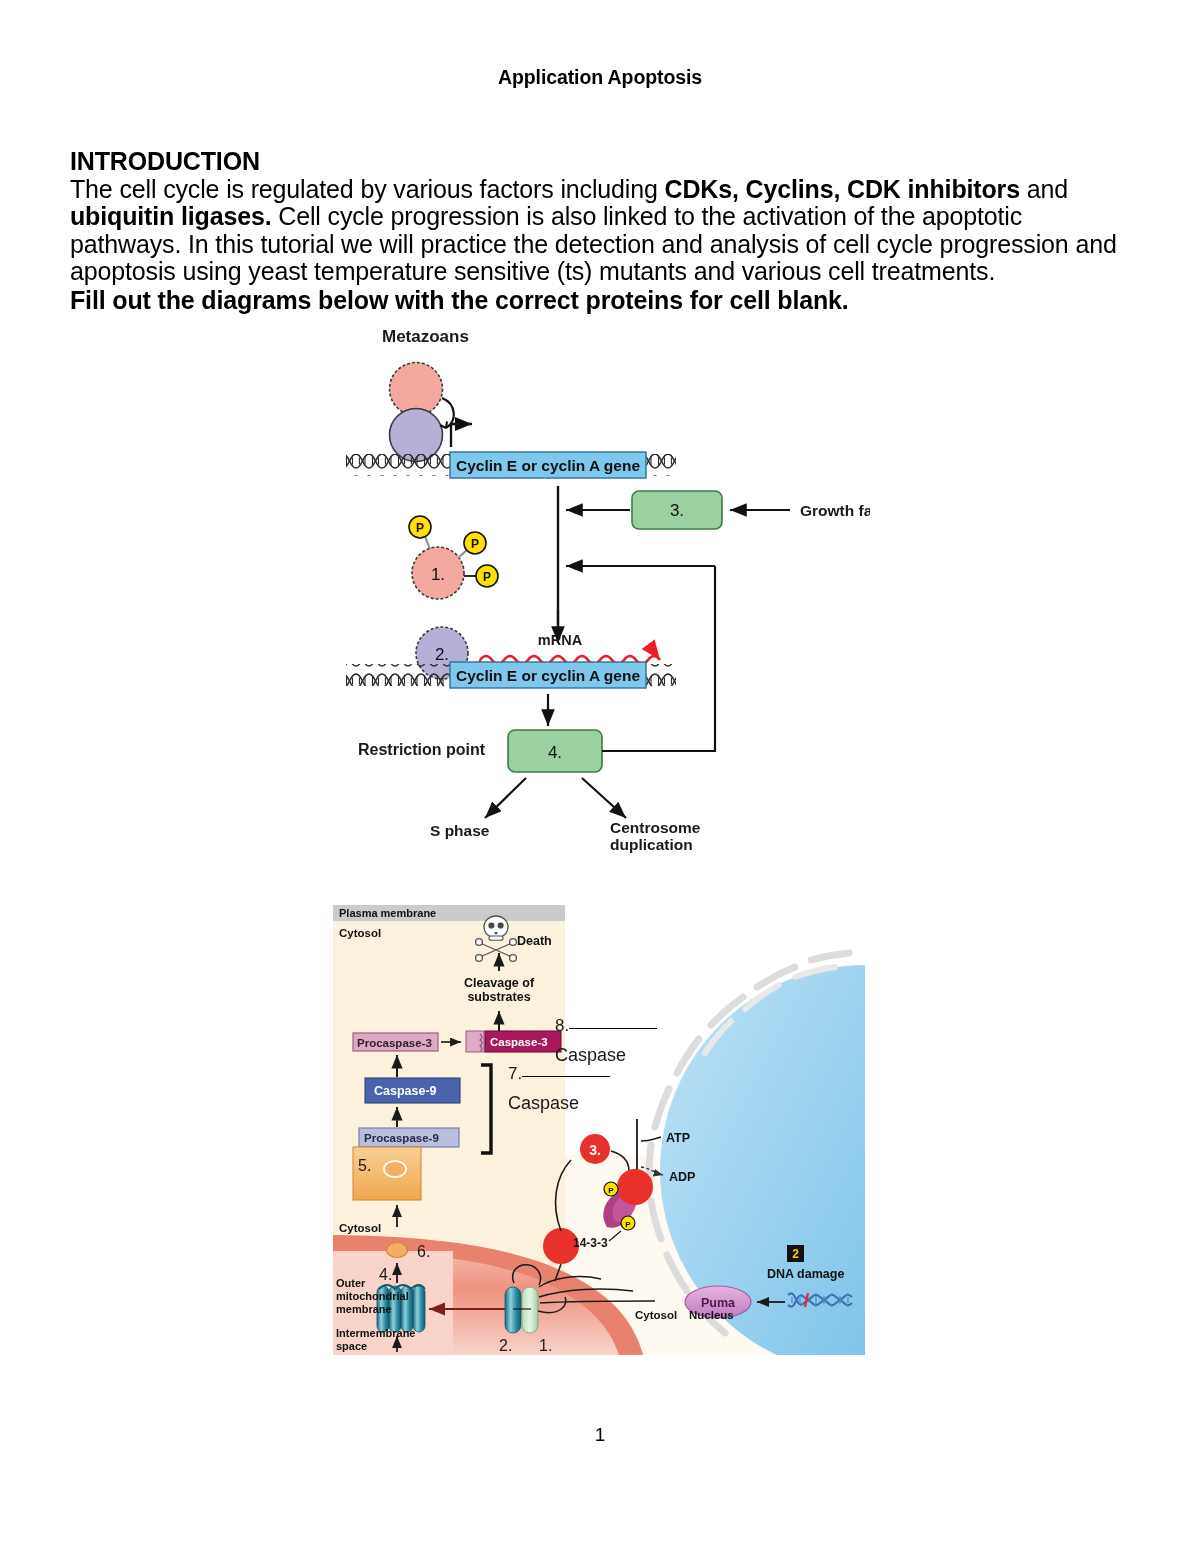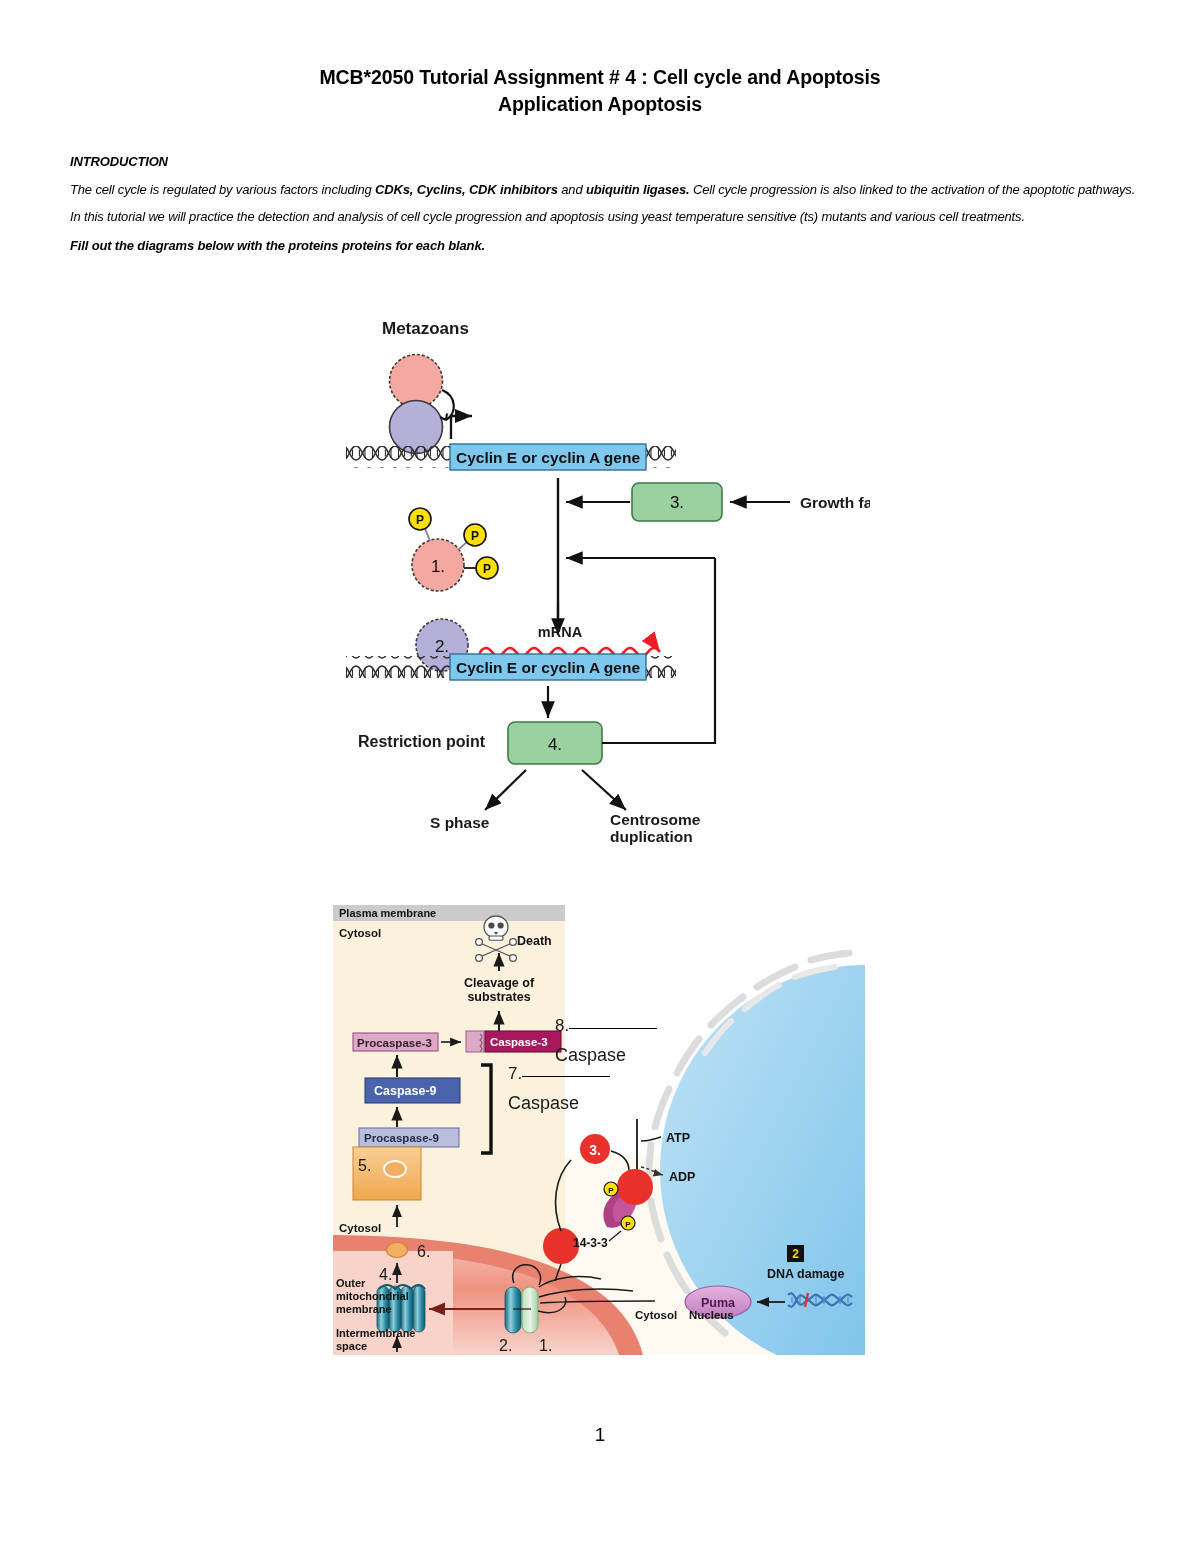--- a/index.html
+++ b/index.html
@@ -36,39 +36,38 @@
     letter-spacing: -0.1px;
   }
   .doc-title .line2 { display: block; }
 
   
   .intro {
     position: absolute;
     left: 70px;
     top: 148px;
     width: 1068px;
-    font-size: 13px;
+    font-size: 25px;
     line-height: 27.5px;
     letter-spacing: -0.15px;
-    font-style: italic;
   }
   .intro .heading { font-weight: bold; display: block; }
   .intro p { margin: 0; }
   .intro b { font-weight: bold; }
   .intro .instruction {
     display: block;
     font-weight: bold;
     margin-top: 1px;
   }
 
   
   #fig1 {
     position: absolute;
     left: 330px;
-    top: 310px;
+    top: 318px;
     width: 540px;
     height: 540px;
   }
   #fig1 svg { display: block; }
   .f1-label {
     font-family: "Liberation Sans", sans-serif;
     font-weight: bold;
     fill: #1a1a1a;
   }
 
@@ -113,28 +112,27 @@
     font-size: 19px;
     font-family: "Liberation Sans", sans-serif;
   }
 </style>
 </head>
 <body>
 
 <div class="page">
 
   <div class="doc-title">
-    <span>MCB*2050 Tutorial Assignment # 4 : Cell cycle and Apoptosis</span>
     <span class="line2">Application Apoptosis</span>
   </div>
 
   <div class="intro">
     <span class="heading">INTRODUCTION</span>
     <p><span>The cell cycle is regulated by various factors including </span><b>CDKs, Cyclins, CDK inhibitors</b><span> and </span><b>ubiquitin ligases.</b><span> Cell cycle progression is also linked to the activation of the apoptotic pathways. In this tutorial we will practice the detection and analysis of cell cycle progression and apoptosis using yeast temperature sensitive (ts) mutants and various cell treatments.</span></p>
-    <span class="instruction">Fill out the diagrams below with the proteins proteins for each blank.</span>
+    <span class="instruction">Fill out the diagrams below with the correct proteins for cell blank.</span>
   </div>
 
   <div id="fig1">
     <svg width="540" height="540" viewBox="0 0 540 540" xmlns="http://www.w3.org/2000/svg">
       <defs>
         <marker id="ah" markerWidth="9" markerHeight="9" refX="7.6" refY="3.1" orient="auto">
           <path d="M0,0 L7.6,3.1 L0,6.2 z" fill="#111"></path>
         </marker>
         <marker id="ahr" markerWidth="9" markerHeight="9" refX="7.6" refY="3.1" orient="auto">
           <path d="M0,0 L7.6,3.1 L0,6.2 z" fill="#ee1c25"></path>

